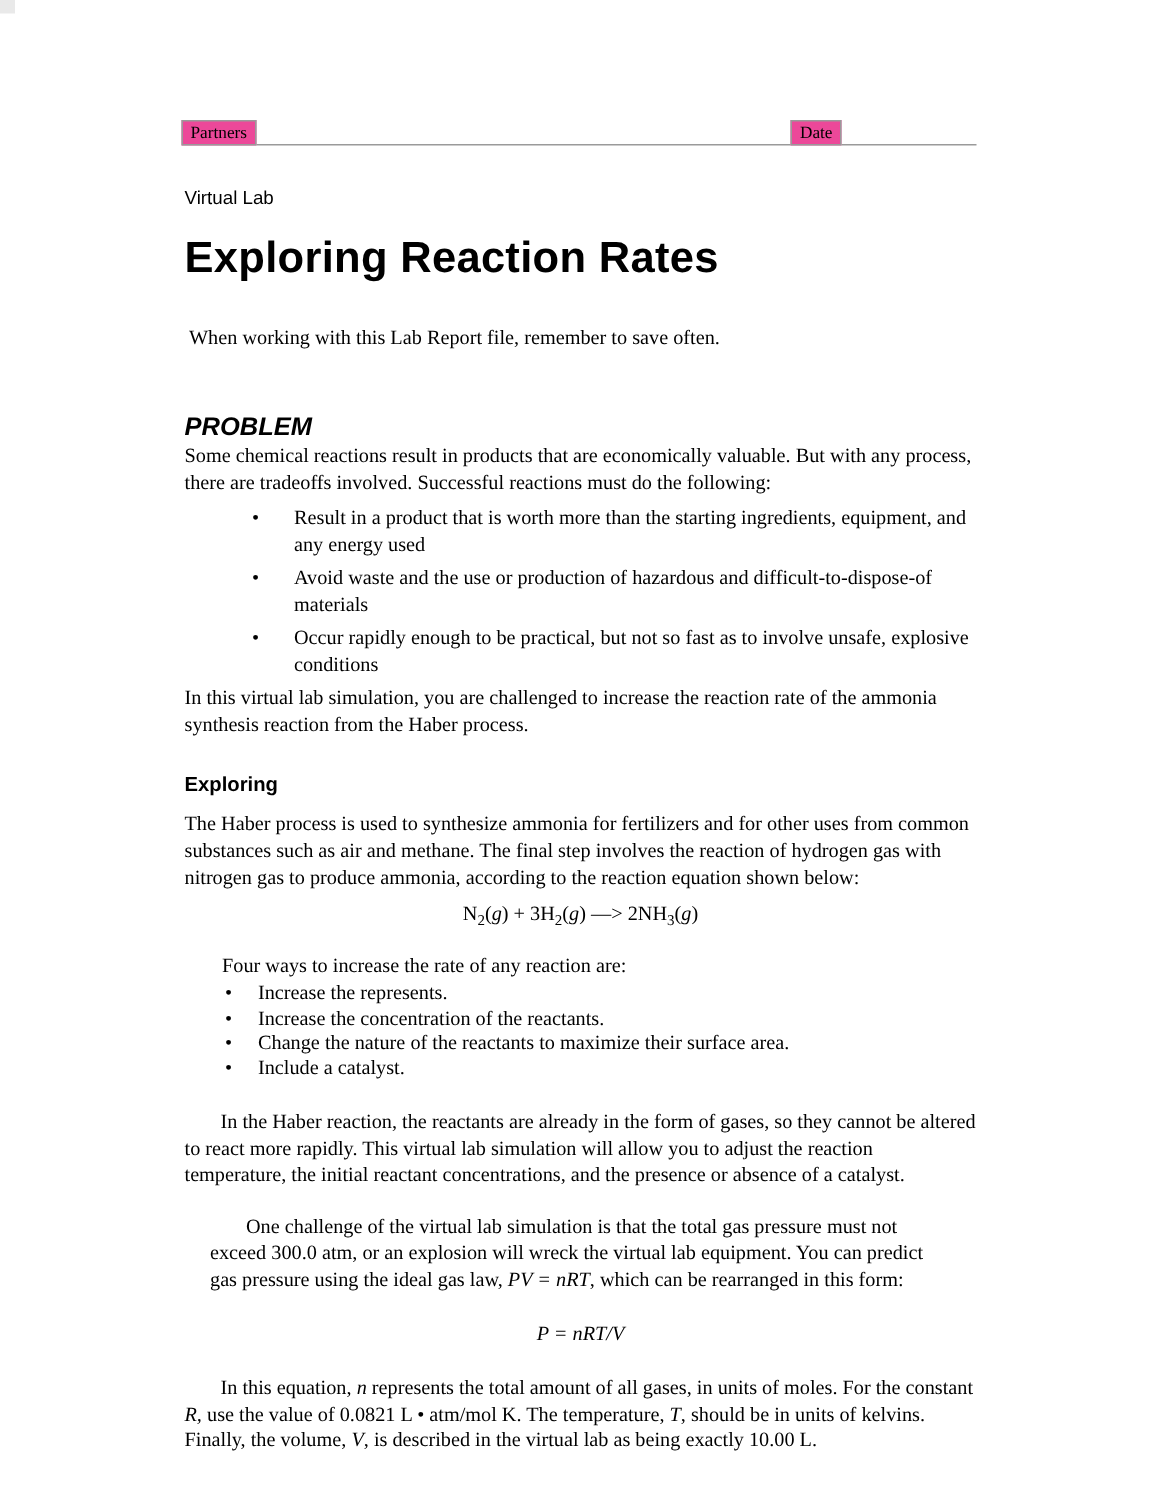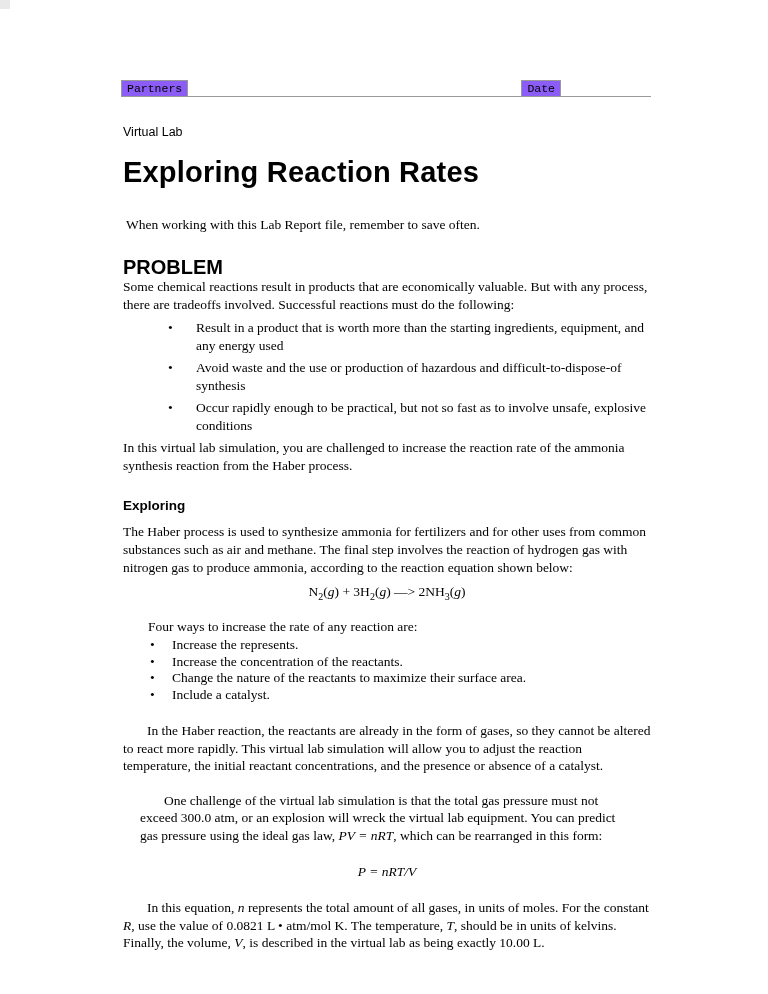--- a/index.html
+++ b/index.html
@@ -13,31 +13,31 @@
     color: #000;
   }
   .corner-artifact { position: absolute; left: 0; top: 0; width: 10px; height: 9px; background: #e9e9e9; }
 
   
   .form-row {
     position: absolute; left: 121px; top: 80px; width: 530px; height: 17px;
     display: flex; align-items: stretch;
     font-family: "Liberation Serif", serif; font-size: 11.5px; line-height: 14px;
   }
-  .form-box { border: 1px solid #9a9a9a; padding: 1px 5px 0; white-space: nowrap; background: #8b5cf6; font-family: Liberation Mono, monospace; }
+  .form-box { border: 1px solid #9a9a9a; padding: 1px 5px 0; white-space: nowrap; background: #ec4899; }
   .form-line { border-bottom: 1px solid #9a9a9a; }
   .form-line.grow { flex: 1; }
   .form-line.tail { width: 90px; }
 
   
   .page { position: absolute; left: 123px; top: 12px; width: 528px; font-size: 13.5px; line-height: 18px; }
   .kicker { margin: 113px 0 0; font-family: "Liberation Sans", sans-serif; font-size: 12.5px; line-height: 15px; }
   .title  { margin: 14px 0 0; font-family: "Liberation Sans", sans-serif; font-weight: 700; font-size: 29px; line-height: 36px; letter-spacing: 0.2px; }
   .save-note { margin: 26px 0 0; padding-left: 3px; }
-  .h-problem { margin: 25px 0 0; font-family: "Liberation Sans", sans-serif; font-weight: 700; font-size: 20px; line-height: 17px; }
+  .h-problem { margin: 42px 0 0; font-family: "Liberation Sans", sans-serif; font-weight: 700; font-size: 17px; line-height: 17px; font-style: italic; }
   .p-intro { margin: 2px 0 0; }
   ul.bullets { margin: 5px 0 0; padding: 0; list-style: none; }
   ul.bullets li { position: relative; padding-left: 73px; margin-bottom: 4px; }
   ul.bullets li::before { content: "•"; position: absolute; left: 45px; }
   .p-outro { margin: 4px 0 0; }
   .h-background { margin: 22px 0 0; font-family: "Liberation Sans", sans-serif; font-weight: 700; font-size: 13.5px; line-height: 17px; }
   .p-bg-intro { margin: 9px 0 0; }
   .equation { margin: 6px 0 0; text-align: center; }
   sub { font-size: 10px; line-height: 0; }
   .lead { margin: 17px 0 0; text-indent: 25px; line-height: 17px; }
@@ -68,21 +68,21 @@
   <h1 class="title">Exploring Reaction Rates</h1>
 
   <p class="save-note">When working with this Lab Report file, remember to save often.</p>
 
   <h2 class="h-problem">PROBLEM</h2>
 
   <p class="p-intro">Some chemical reactions result in products that are economically valuable. But with any process, there are tradeoffs involved. Successful reactions must do the following:</p>
 
   <ul class="bullets">
     <li>Result in a product that is worth more than the starting ingredients, equipment, and any energy used</li>
-    <li>Avoid waste and the use or production of hazardous and difficult-to-dispose-of synthesis</li>
+    <li>Avoid waste and the use or production of hazardous and difficult-to-dispose-of materials</li>
     <li>Occur rapidly enough to be practical, but not so fast as to involve unsafe, explosive conditions</li>
   </ul>
 
   <p class="p-outro">In this virtual lab simulation, you are challenged to increase the reaction rate of the ammonia synthesis reaction from the Haber process.</p>
 
   <h2 class="h-background">Exploring</h2>
 
   <p class="p-bg-intro">The Haber process is used to synthesize ammonia for fertilizers and for other uses from common substances such as air and methane. The final step involves the reaction of hydrogen gas with nitrogen gas to produce ammonia, according to the reaction equation shown below:</p>
 
   <p class="equation"><span>N</span><sub>2</sub><span>(</span><span style="font-style: italic;">g</span><span>) + 3H</span><sub>2</sub><span>(</span><span style="font-style: italic;">g</span><span>) —&gt; 2NH</span><sub>3</sub><span>(</span><span style="font-style: italic;">g</span><span>)</span></p>

